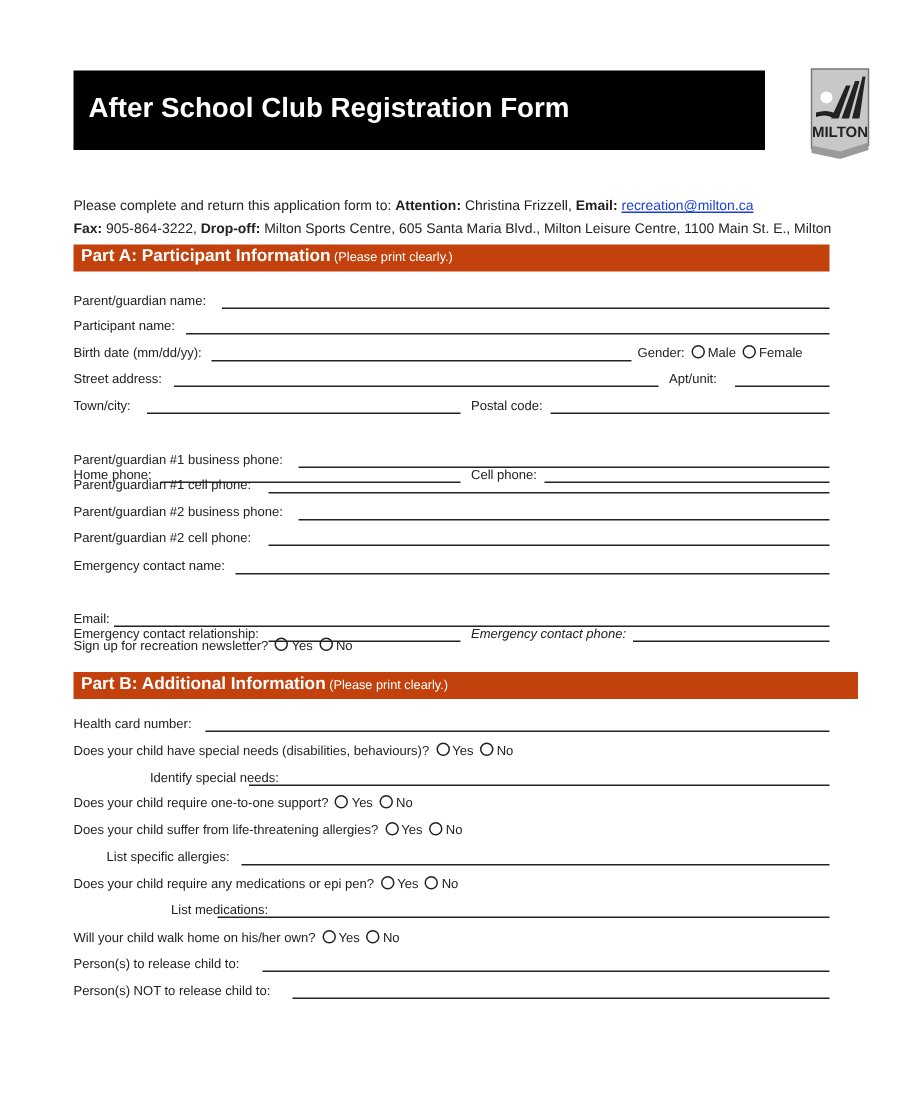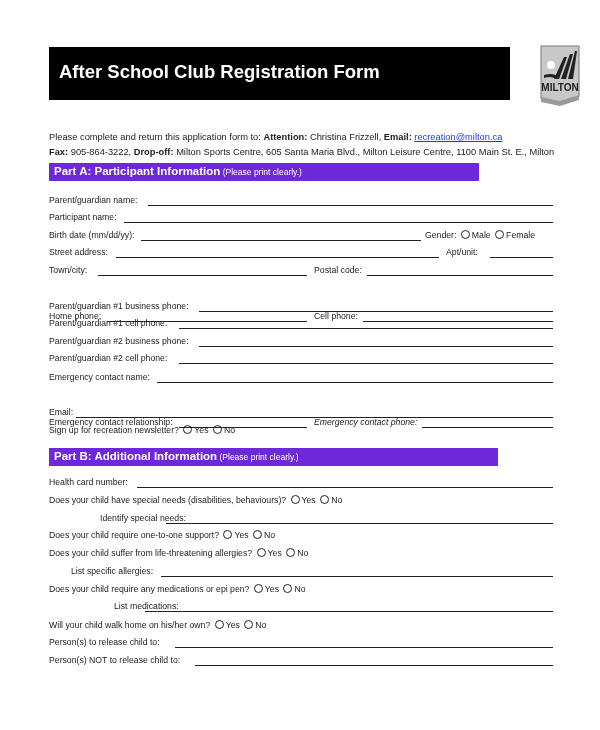--- a/index.html
+++ b/index.html
@@ -6,21 +6,21 @@
   body { width: 600px; height: 730px; position: relative; overflow: hidden;
          font-family: "Liberation Sans", sans-serif; color: #222; }
   .title-bar { position: absolute; left: 49px; top: 47px; width: 461px; height: 53px;
                background: #000; color: #fff; }
   .title-bar .title { position: absolute; left: 10px; top: 14px; font-size: 18.5px; font-weight: bold;
                       letter-spacing: 0px; }
   .logo { position: absolute; left: 540px; top: 45px; width: 27px; height: 60px; }
   .intro { position: absolute; left: 49px; top: 111px; width: 510px; font-size: 9.3px; line-height: 15.2px; color: #222; margin-top: 19px; }
   .intro b { font-weight: bold; }
   .intro a { color: #1a3fd6; text-decoration: underline; }
-  .section-bar { position: absolute; left: 49px; width: 430px; height: 18px; background: #6d28d9; color: #fff; }
+  .section-bar { position: absolute; left: 49px; width: 504px; height: 18px; background: #c2410c; color: #fff; }
   .section-bar .sec-title { position: absolute; left: 5px; top: 2px; font-size: 11.5px; font-weight: bold; }
   .section-bar .sec-note { font-size: 8.5px; font-weight: normal; }
   .row { position: absolute; left: 49px; width: 504px; height: 14px; font-size: 8.7px; color: #222; }
   .row .lbl { position: absolute; top: 0; white-space: nowrap; }
   .line { position: absolute; top: 10px; height: 0; border-bottom: 1px solid #222; }
   .radio { display: inline-block; width: 7px; height: 7px; border: 1px solid #222; border-radius: 50%;
            vertical-align: -1px; margin: 0 2px 0 2px; }
 </style>
 </head>
 <body>

